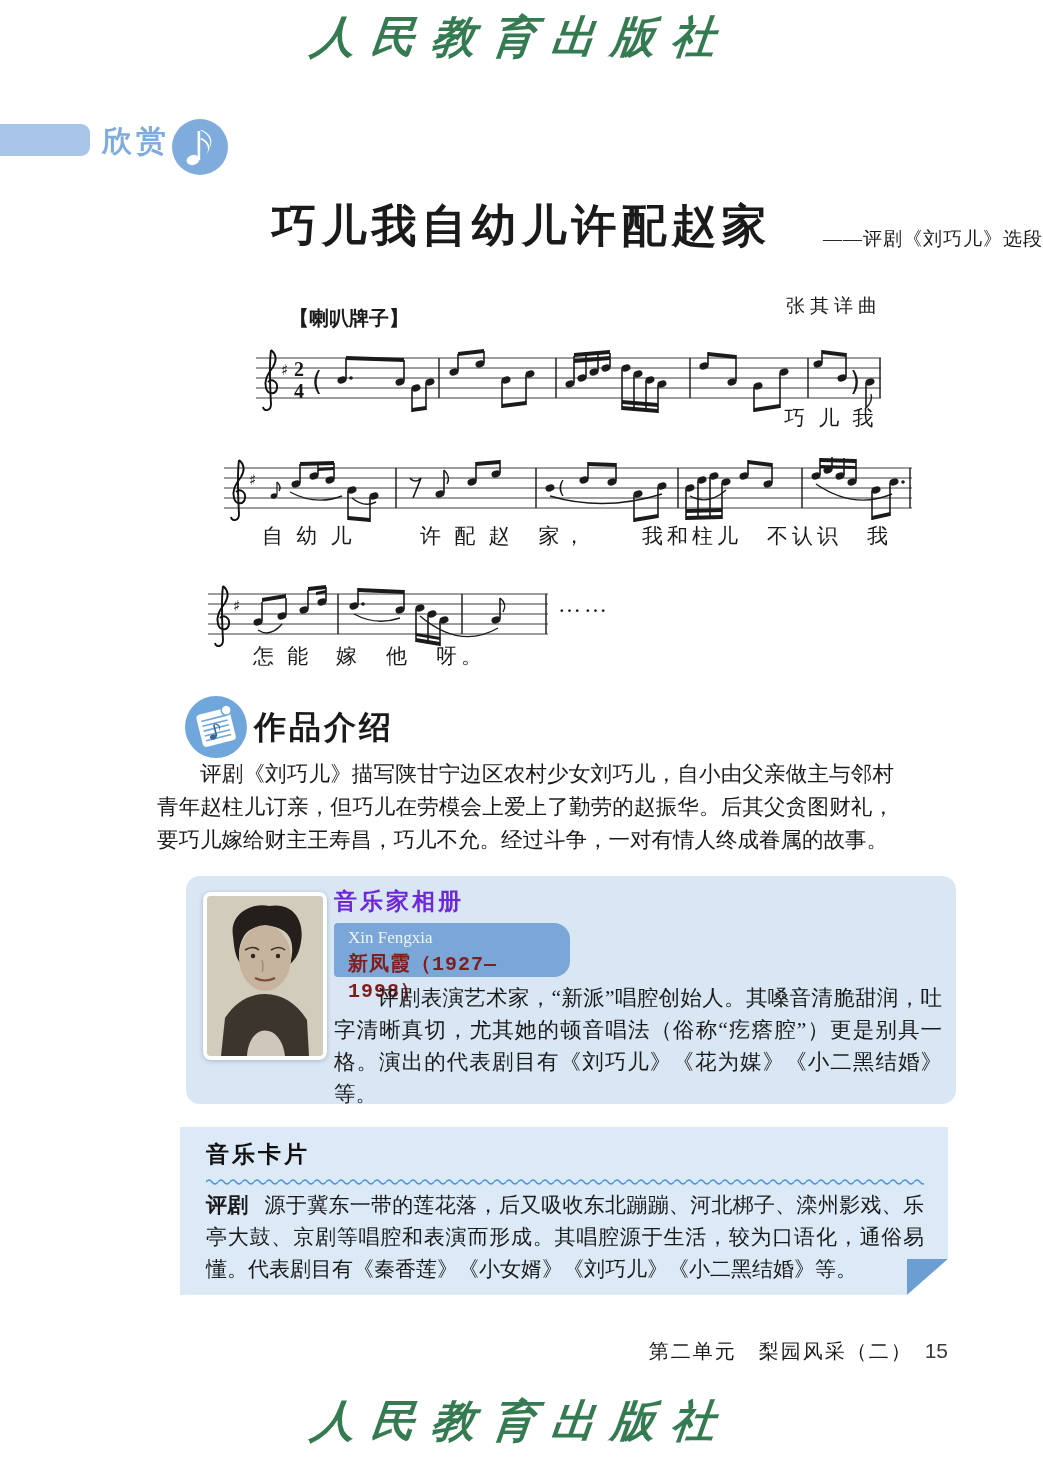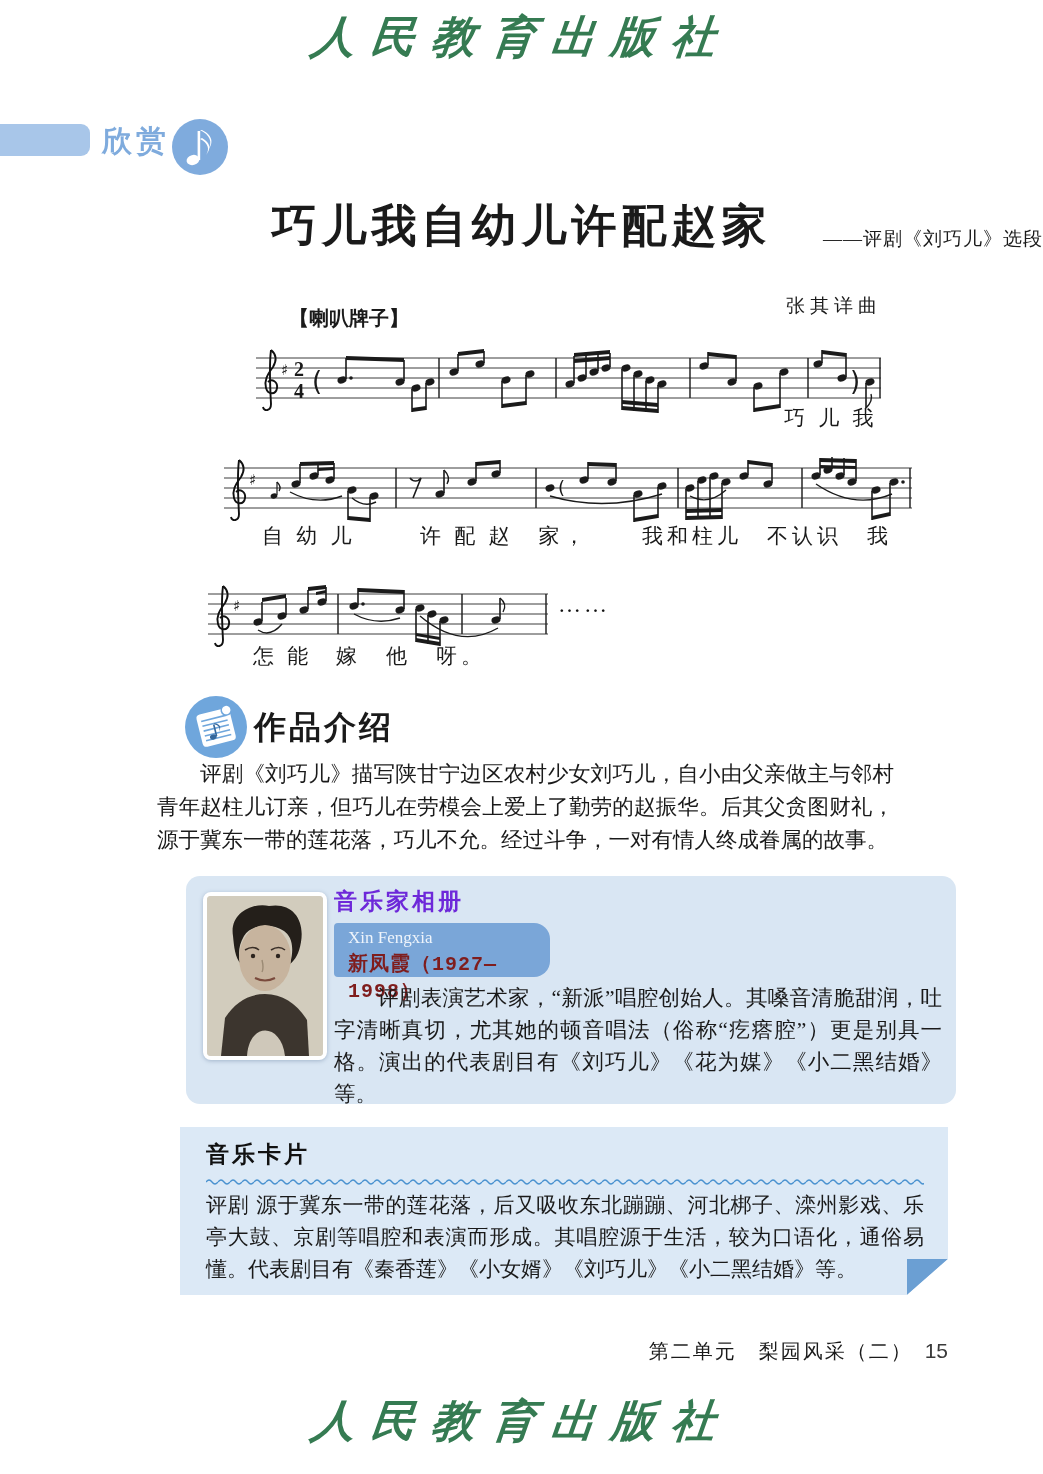--- a/index.html
+++ b/index.html
@@ -42,33 +42,33 @@
                  font-family:Liberation Mono, monospace;}
   .para{font-size:21.5px;line-height:33px;text-align:justify;text-indent:2em;}
   .intro-para{left:157px;top:758px;width:737px;}
 
   
   .musician-box{left:186px;top:876px;width:770px;height:228px;background:#d9e6f3;border-radius:14px;}
   .photo-frame{left:17px;top:16px;width:116px;height:160px;border:4px solid #fff;border-radius:8px;
                overflow:hidden;box-shadow:0 1px 4px rgba(60,90,130,.35);background:#d8d2c4;}
   .m-heading{left:148px;top:10px;font-size:23px;font-weight:bold;color:#6d28d9;letter-spacing:3px;
              font-family:"Liberation Sans",sans-serif;}
-  .m-badge{left:148px;top:47px;width:216px;height:54px;background:#7aa6d8;border-radius:4px 16px 16px 4px;}
+  .m-badge{left:148px;top:47px;width:236px;height:54px;background:#7aa6d8;border-radius:4px 16px 16px 4px;}
   .name-en{left:14px;top:5px;font-size:17px;color:#eef4fb;font-family:"Liberation Serif",serif;}
   .name-cn{left:14px;top:27px;font-size:20px;font-weight:bold;color:#7f1d1d;
            font-family:Liberation Mono, monospace;letter-spacing:1px;}
   .bio{left:148px;top:106px;width:608px;font-size:21.5px;line-height:32px;}
 
   
   .music-card{left:180px;top:1127px;width:768px;height:168px;background:#dce9f6;
               clip-path:polygon(0 0,768px 0,768px 132px,727px 168px,0 168px);padding-left:40px;}
   .card-heading{left:26px;top:12px;font-size:23px;font-weight:bold;color:#111;letter-spacing:3px;
                 font-family:"Liberation Sans",sans-serif;}
   .card-para{left:26px;top:62px;width:718px;font-size:21px;line-height:32px;text-align:justify;}
-  .card-term{font-weight:normal;font-family:"Liberation Sans",sans-serif;margin-right:7px;}
+  .card-term{font-weight:bold;font-family:"Liberation Sans",sans-serif;margin-right:16px;}
   .fold{left:727px;top:132px;width:41px;height:36px;background:#6b9fd3;
         clip-path:polygon(0 0,41px 0,0 36px);}
 
   
   .footer{left:0;top:1338px;width:948px;text-align:right;font-size:20px;letter-spacing:2px;}
   .page-num{font-family:"Liberation Sans",sans-serif;font-size:21px;color:#3a3a3a;margin-left:12px;
             letter-spacing:0;}
 </style>
 </head>
 <body>
@@ -373,21 +373,21 @@
       <line x1="18" y1="32" x2="44" y2="32" stroke="#6fa6dc" stroke-width="1.6"></line>
       <line x1="18" y1="37" x2="44" y2="37" stroke="#6fa6dc" stroke-width="1.6"></line>
       <line x1="18" y1="42" x2="44" y2="42" stroke="#6fa6dc" stroke-width="1.6"></line>
       <circle cx="45" cy="17" r="5" fill="#fff" stroke="#6fa6dc" stroke-width="1.5"></circle>
       <ellipse cx="26" cy="40" rx="3.4" ry="2.6" fill="#35679c"></ellipse>
       <rect x="28.6" y="28" width="1.6" height="12" fill="#35679c"></rect>
       <path d="M30 28 C34 30 35 33 33 36 C36 33 36 29 30 27 Z" fill="#35679c"></path>
     </g>
   </svg>
   <div class="abs intro-heading">作品介绍</div>
-  <div class="abs para intro-para">评剧《刘巧儿》描写陕甘宁边区农村少女刘巧儿，自小由父亲做主与邻村青年赵柱儿订亲，但巧儿在劳模会上爱上了勤劳的赵振华。后其父贪图财礼，源于冀东一带的莲花落，巧儿不允。经过斗争，一对有情人终成眷属的故事。</div>
+  <div class="abs para intro-para">评剧《刘巧儿》描写陕甘宁边区农村少女刘巧儿，自小由父亲做主与邻村青年赵柱儿订亲，但巧儿在劳模会上爱上了勤劳的赵振华。后其父贪图财礼，要巧儿嫁给财主王寿昌，巧儿不允。经过斗争，一对有情人终成眷属的故事。</div>
 
   <div class="abs musician-box">
     <div class="abs photo-frame">
       <svg width="116" height="160" viewBox="0 0 116 160">
         <rect width="116" height="160" fill="#d8d2c4"></rect>
         <rect width="116" height="160" fill="#c9c2b2" opacity="0.35"></rect>
         <path d="M26 40 C22 16 48 6 62 10 C84 6 98 22 94 46 C92 58 88 64 83 68 C88 50 84 40 77 35 C65 27 44 28 37 40 C31 50 31 60 34 68 C28 62 27 50 26 40 Z" fill="#241f1a"></path>
         <ellipse cx="58" cy="62" rx="26" ry="33" fill="#c7b49e"></ellipse>
         <path d="M38 54 q8 -5 14 0" stroke="#3a2f28" stroke-width="1.6" fill="none"></path>
         <path d="M64 54 q8 -5 14 0" stroke="#3a2f28" stroke-width="1.6" fill="none"></path>

